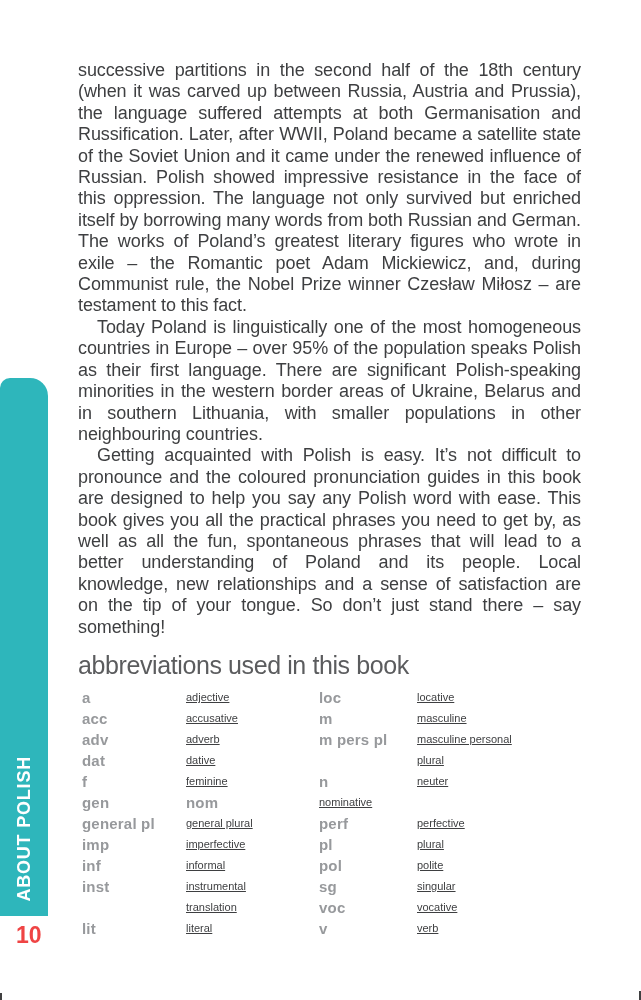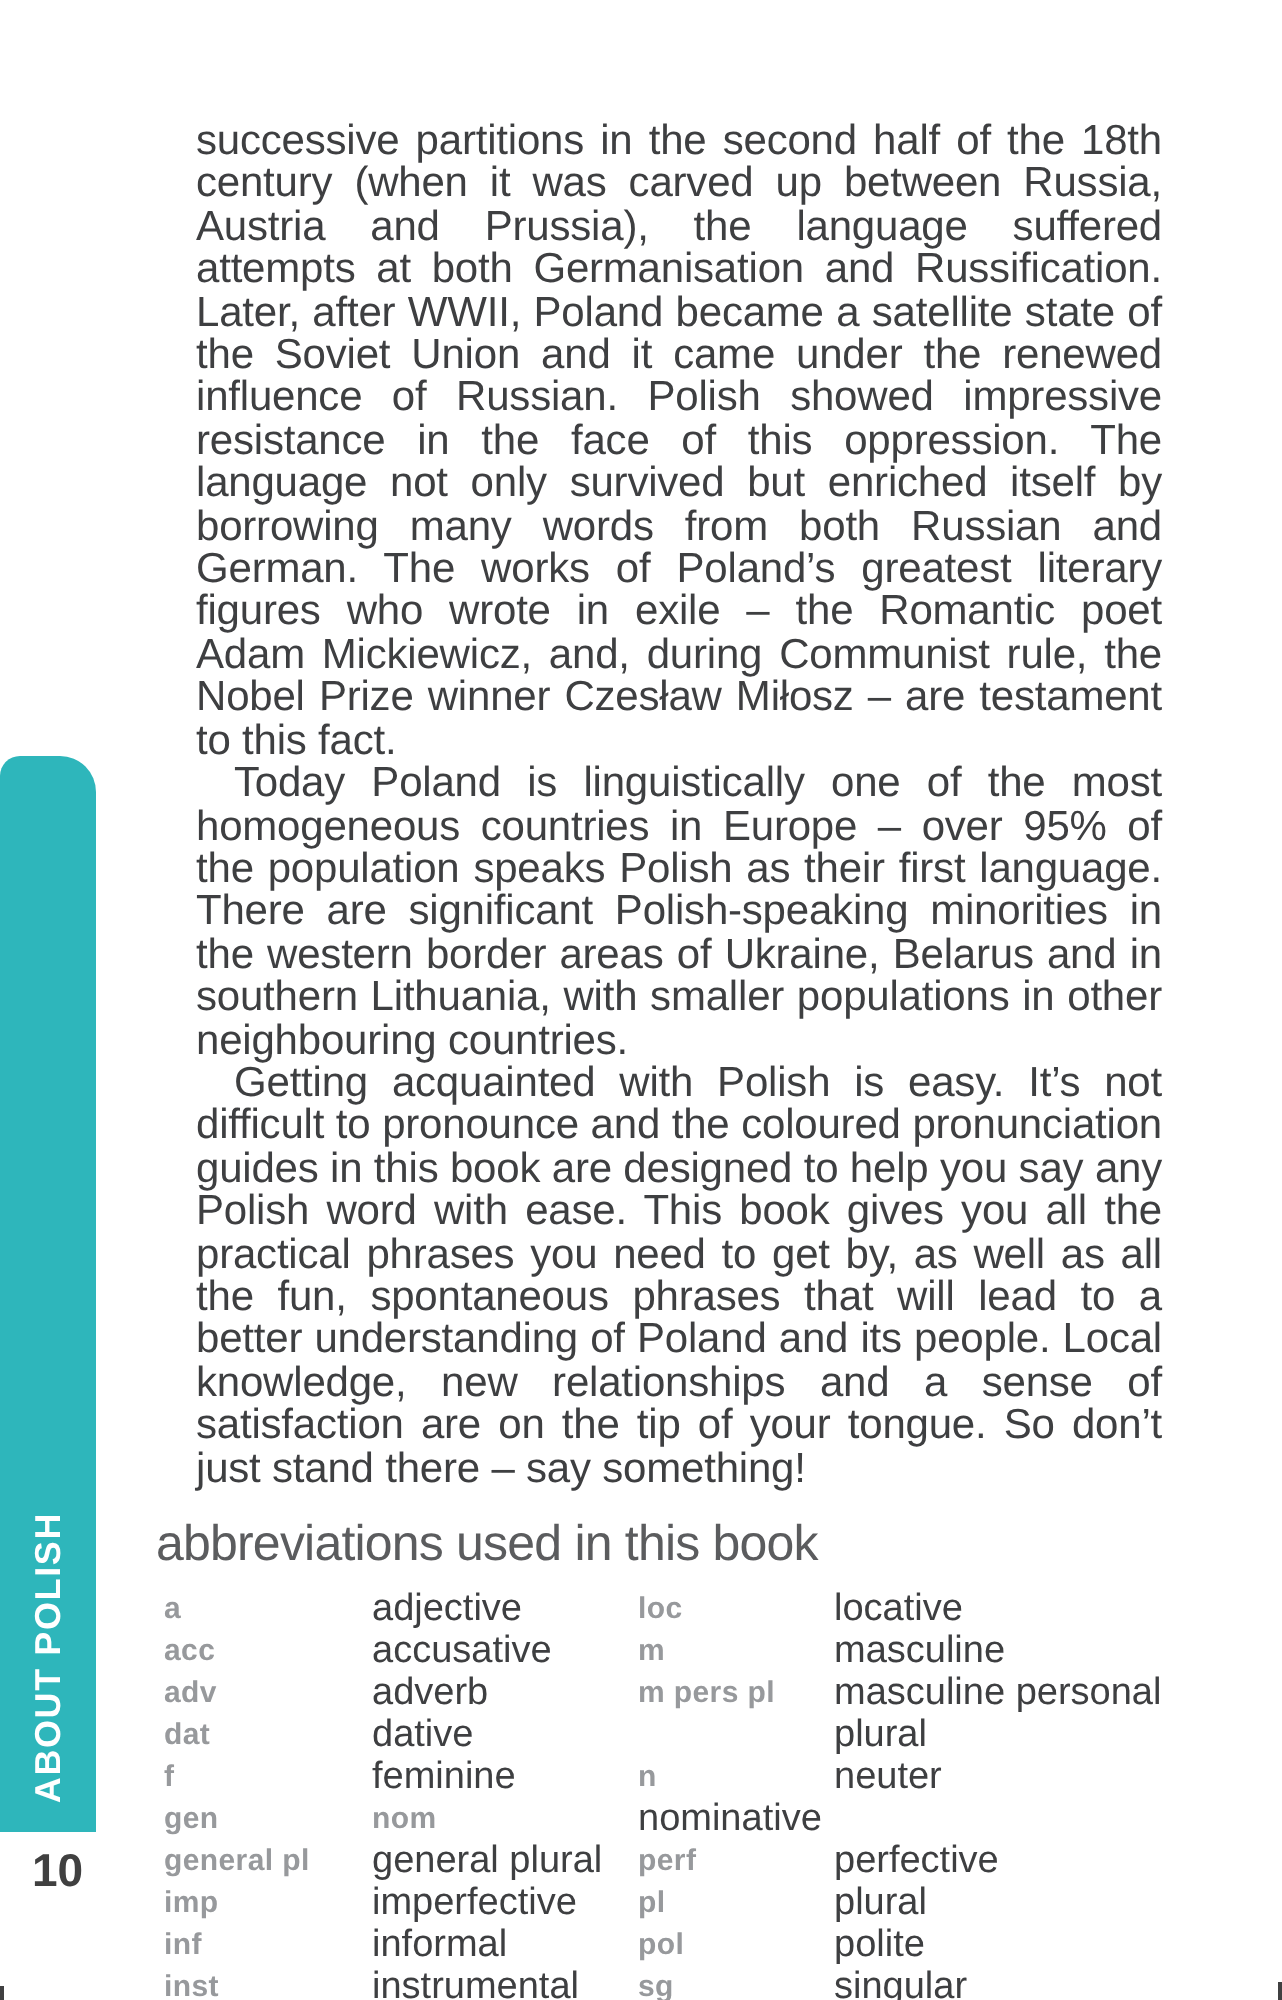--- a/index.html
+++ b/index.html
@@ -37,36 +37,35 @@
     margin-bottom: 14px;
     white-space: nowrap;
   }
 
   
   .page-number {
     position: absolute;
     left: 16px; top: 922px;
     font-size: 23px;
     font-weight: bold;
-    color: #404040;
+    color: #ef4444;
   }
 
   
   .content {
     position: absolute;
     left: 78px; top: 60px;
     width: 503px;
   }
   .body-para {
-    font-size: 21px;
+    font-size: 18px;
     line-height: 21.4px;
     color: #3e3f41;
     text-align: justify;
     letter-spacing: -0.1px;
-    margin-left: 20px;
   }
   .body-para.indent { text-indent: 19px; }
 
   
   .abbr-heading {
     margin-top: 13px;
     font-size: 25px;
     font-weight: normal;
     color: #5b5c5e;
     letter-spacing: -0.4px;
@@ -80,22 +79,23 @@
     grid-template-columns: 104px 133px 98px auto;
     line-height: 21px;
   }
   .abbr-key {
     font-size: 15px;
     font-weight: bold;
     color: #97999c;
     letter-spacing: 0.2px;
   }
   .abbr-def {
-    font-size: 19px;
+    font-size: 11px;
     color: #3e3f41;
+    text-decoration: underline;
   }
 
   
   .crop-mark { position: absolute; background: #404041; width: 2px; }
   .crop-mark.bl { left: 0; bottom: 0; height: 7px; }
   .crop-mark.br { right: 0; bottom: 0; height: 9px; }
 </style>
 </head>
 <body>
 

